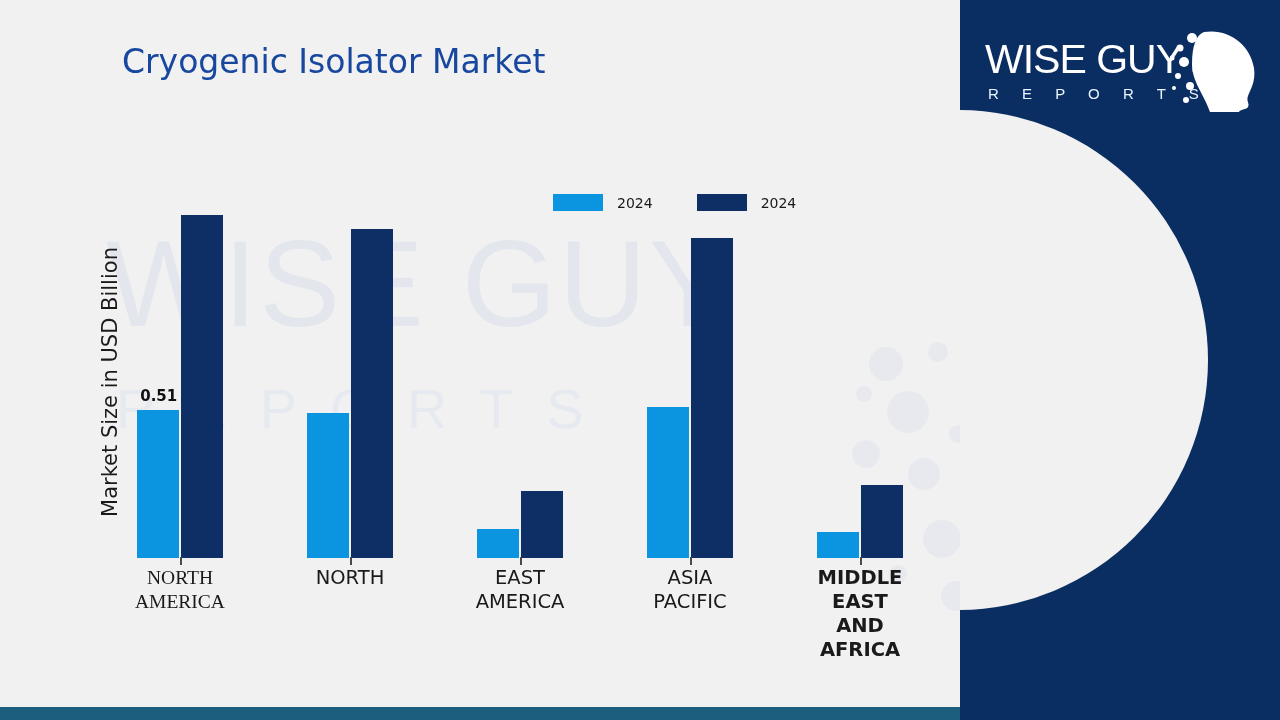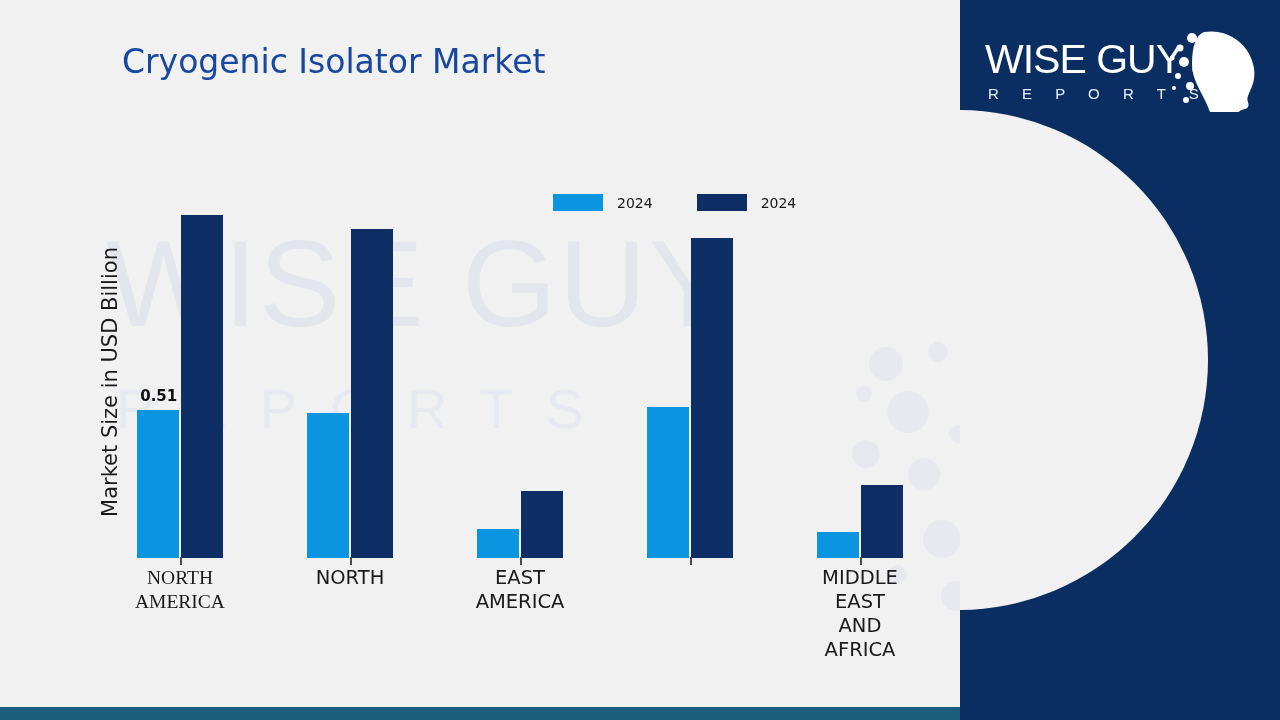--- a/index.html
+++ b/index.html
@@ -314,26 +314,28 @@
         <div class="bar b2024" style="height: 29.0769px; background: rgb(11, 149, 224);"></div>
         <div class="bar b2032" style="height: 66.8769px; background: rgb(13, 47, 102);"></div>
         <div class="tick"></div>
         <div class="cat-label" style="left: -32px; white-space: pre-line;">EAST
 AMERICA</div>
       </div>
       <div class="group" style="left: 537px; width: 86px;">
         <div class="bar b2024" style="height: 151.2px; background: rgb(11, 149, 224);"></div>
         <div class="bar b2032" style="height: 319.846px; background: rgb(13, 47, 102);"></div>
         <div class="tick"></div>
+        <div class="cat-label" style="left: -32px; white-space: pre-line;">ASIA
+PACIFIC</div>
       </div>
       <div class="group" style="left: 707px; width: 86px;">
         <div class="bar b2024" style="height: 26.1692px; background: rgb(11, 149, 224);"></div>
         <div class="bar b2032" style="height: 72.6923px; background: rgb(13, 47, 102);"></div>
         <div class="tick"></div>
-        <div class="cat-label" style="left: -32px; white-space: pre-line;">MIDDLE
+        <div class="cat-label" style="left: -32px; white-space: pre-line; font-weight: bold;">MIDDLE
 EAST
 AND
 AFRICA</div>
       </div>
     </div>
 
   <div class="right-panel">
     <svg class="panel-head-silhouette" viewBox="0 0 260 360">
       <path d="M70 10 C150 10 215 70 215 150 C215 195 198 215 192 228
                C186 241 196 248 192 256 C188 264 176 262 174 270

